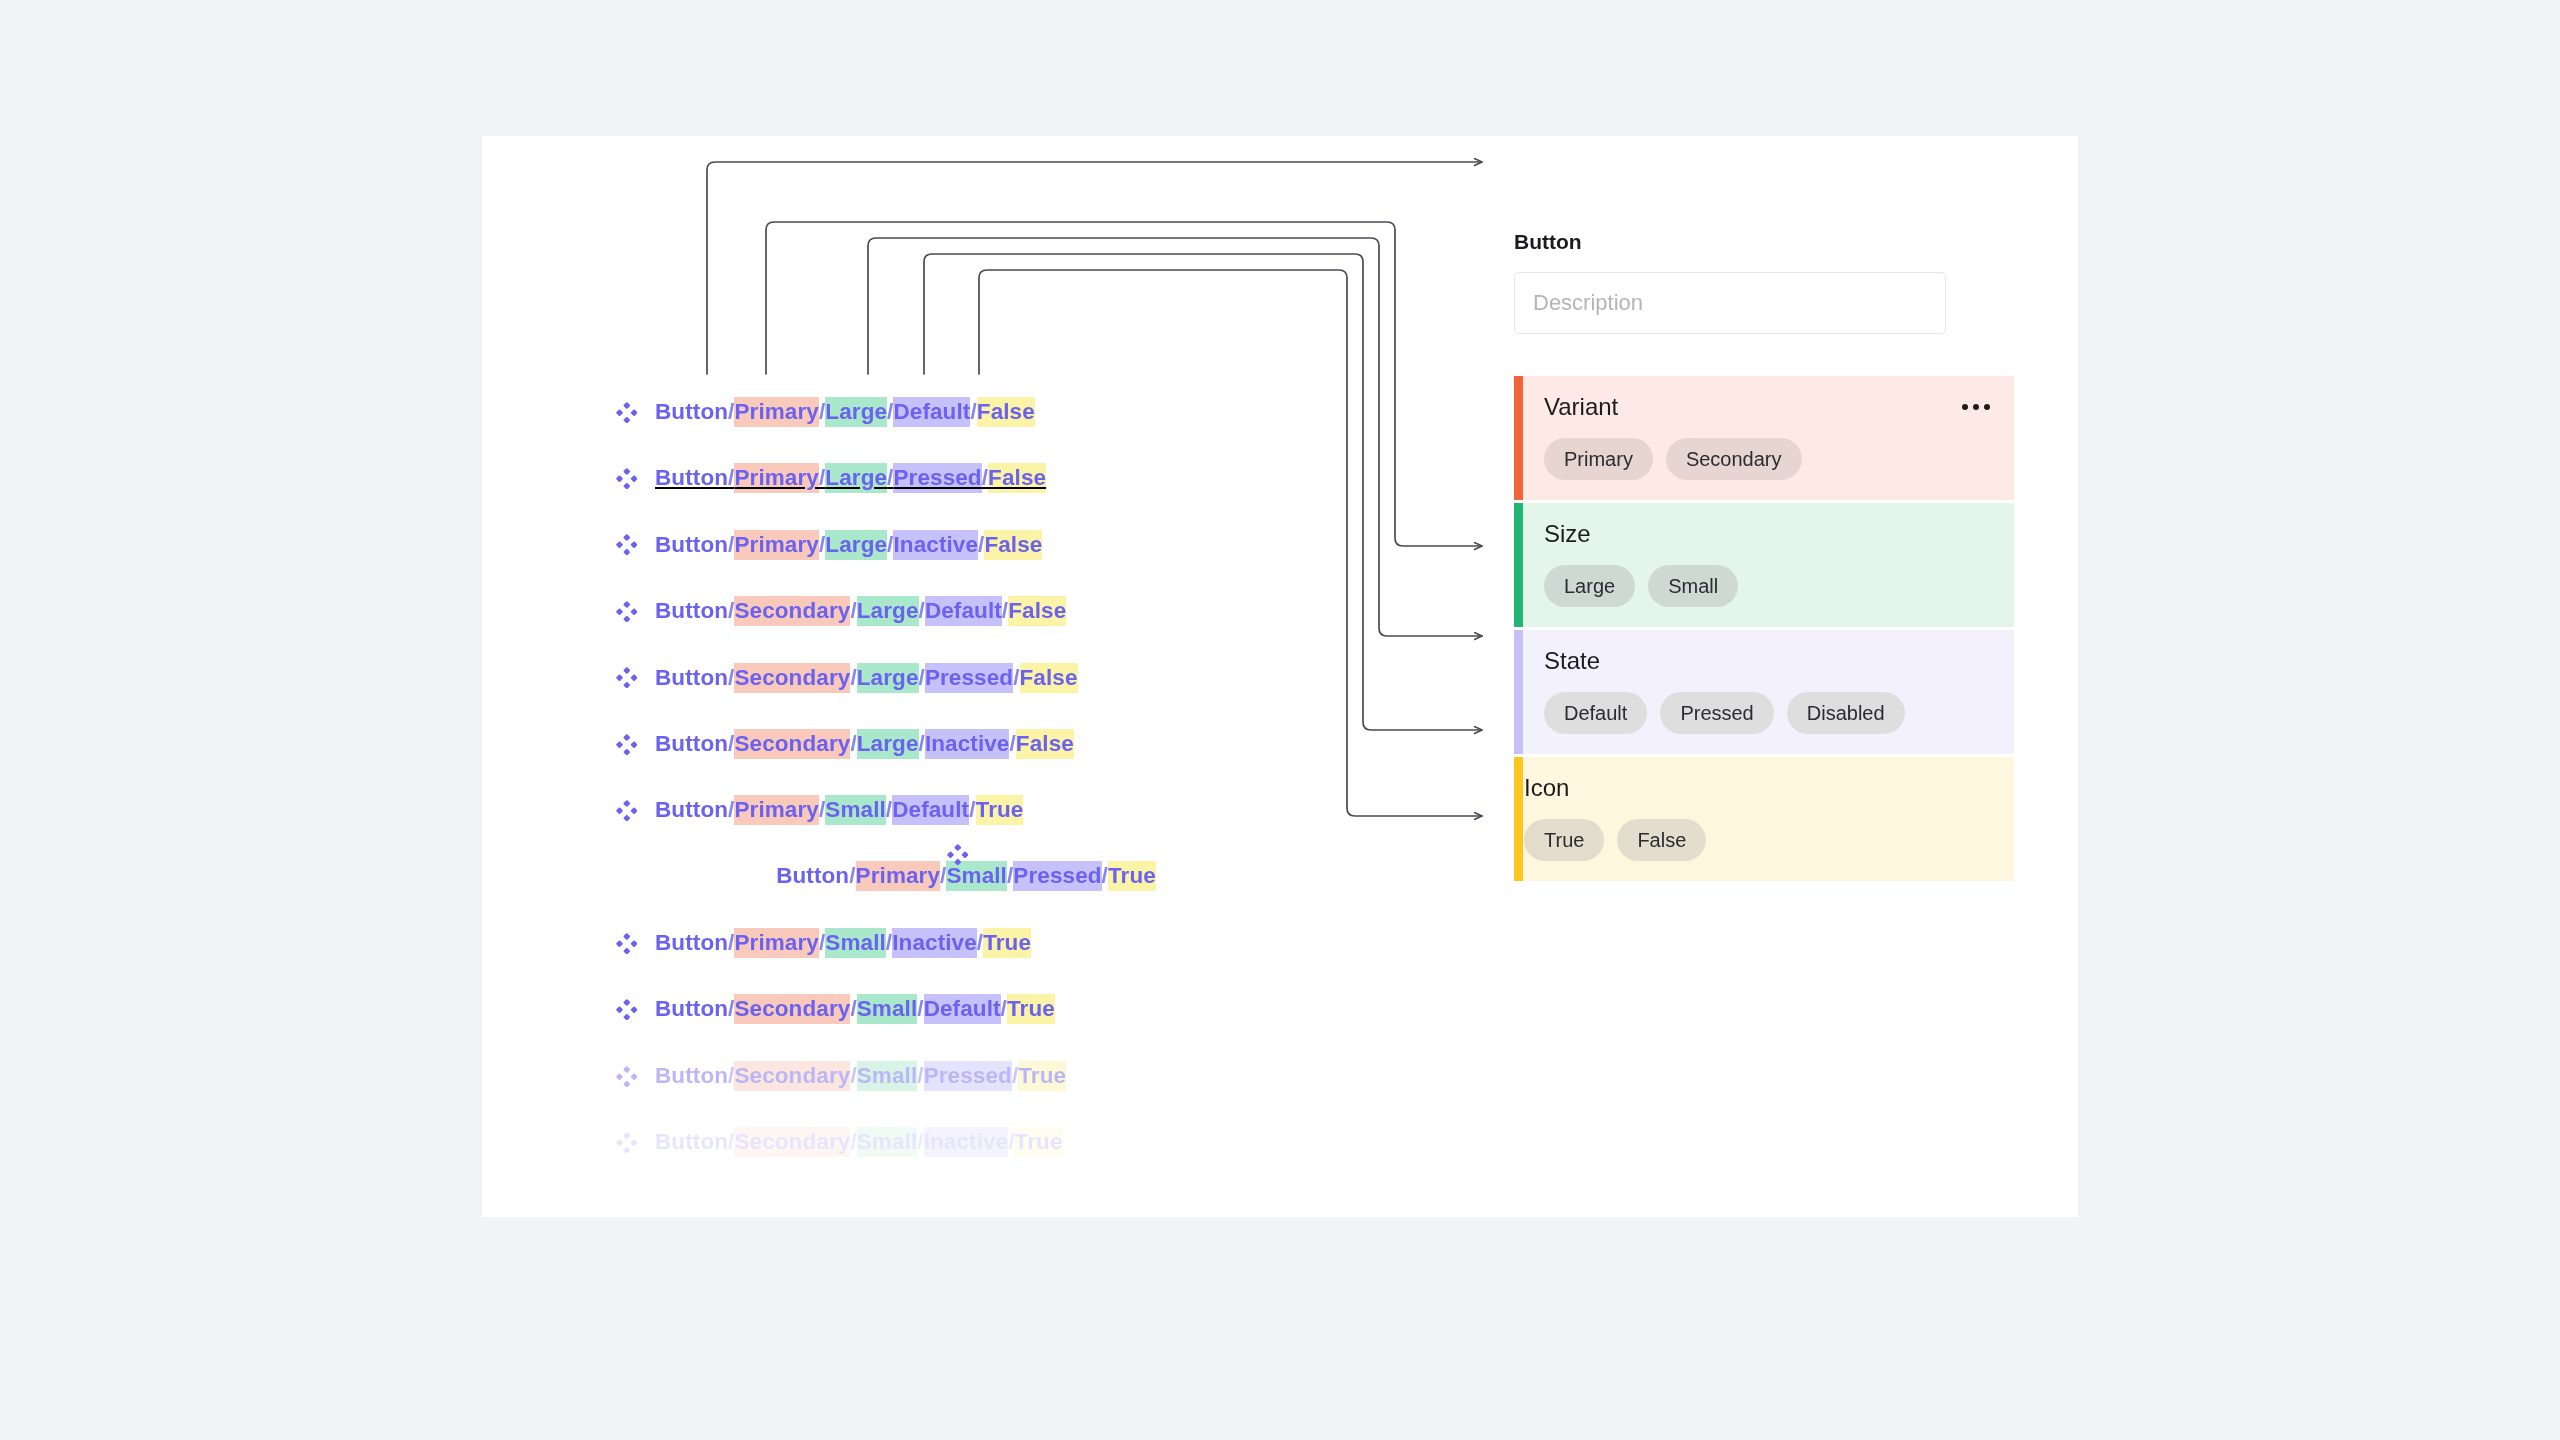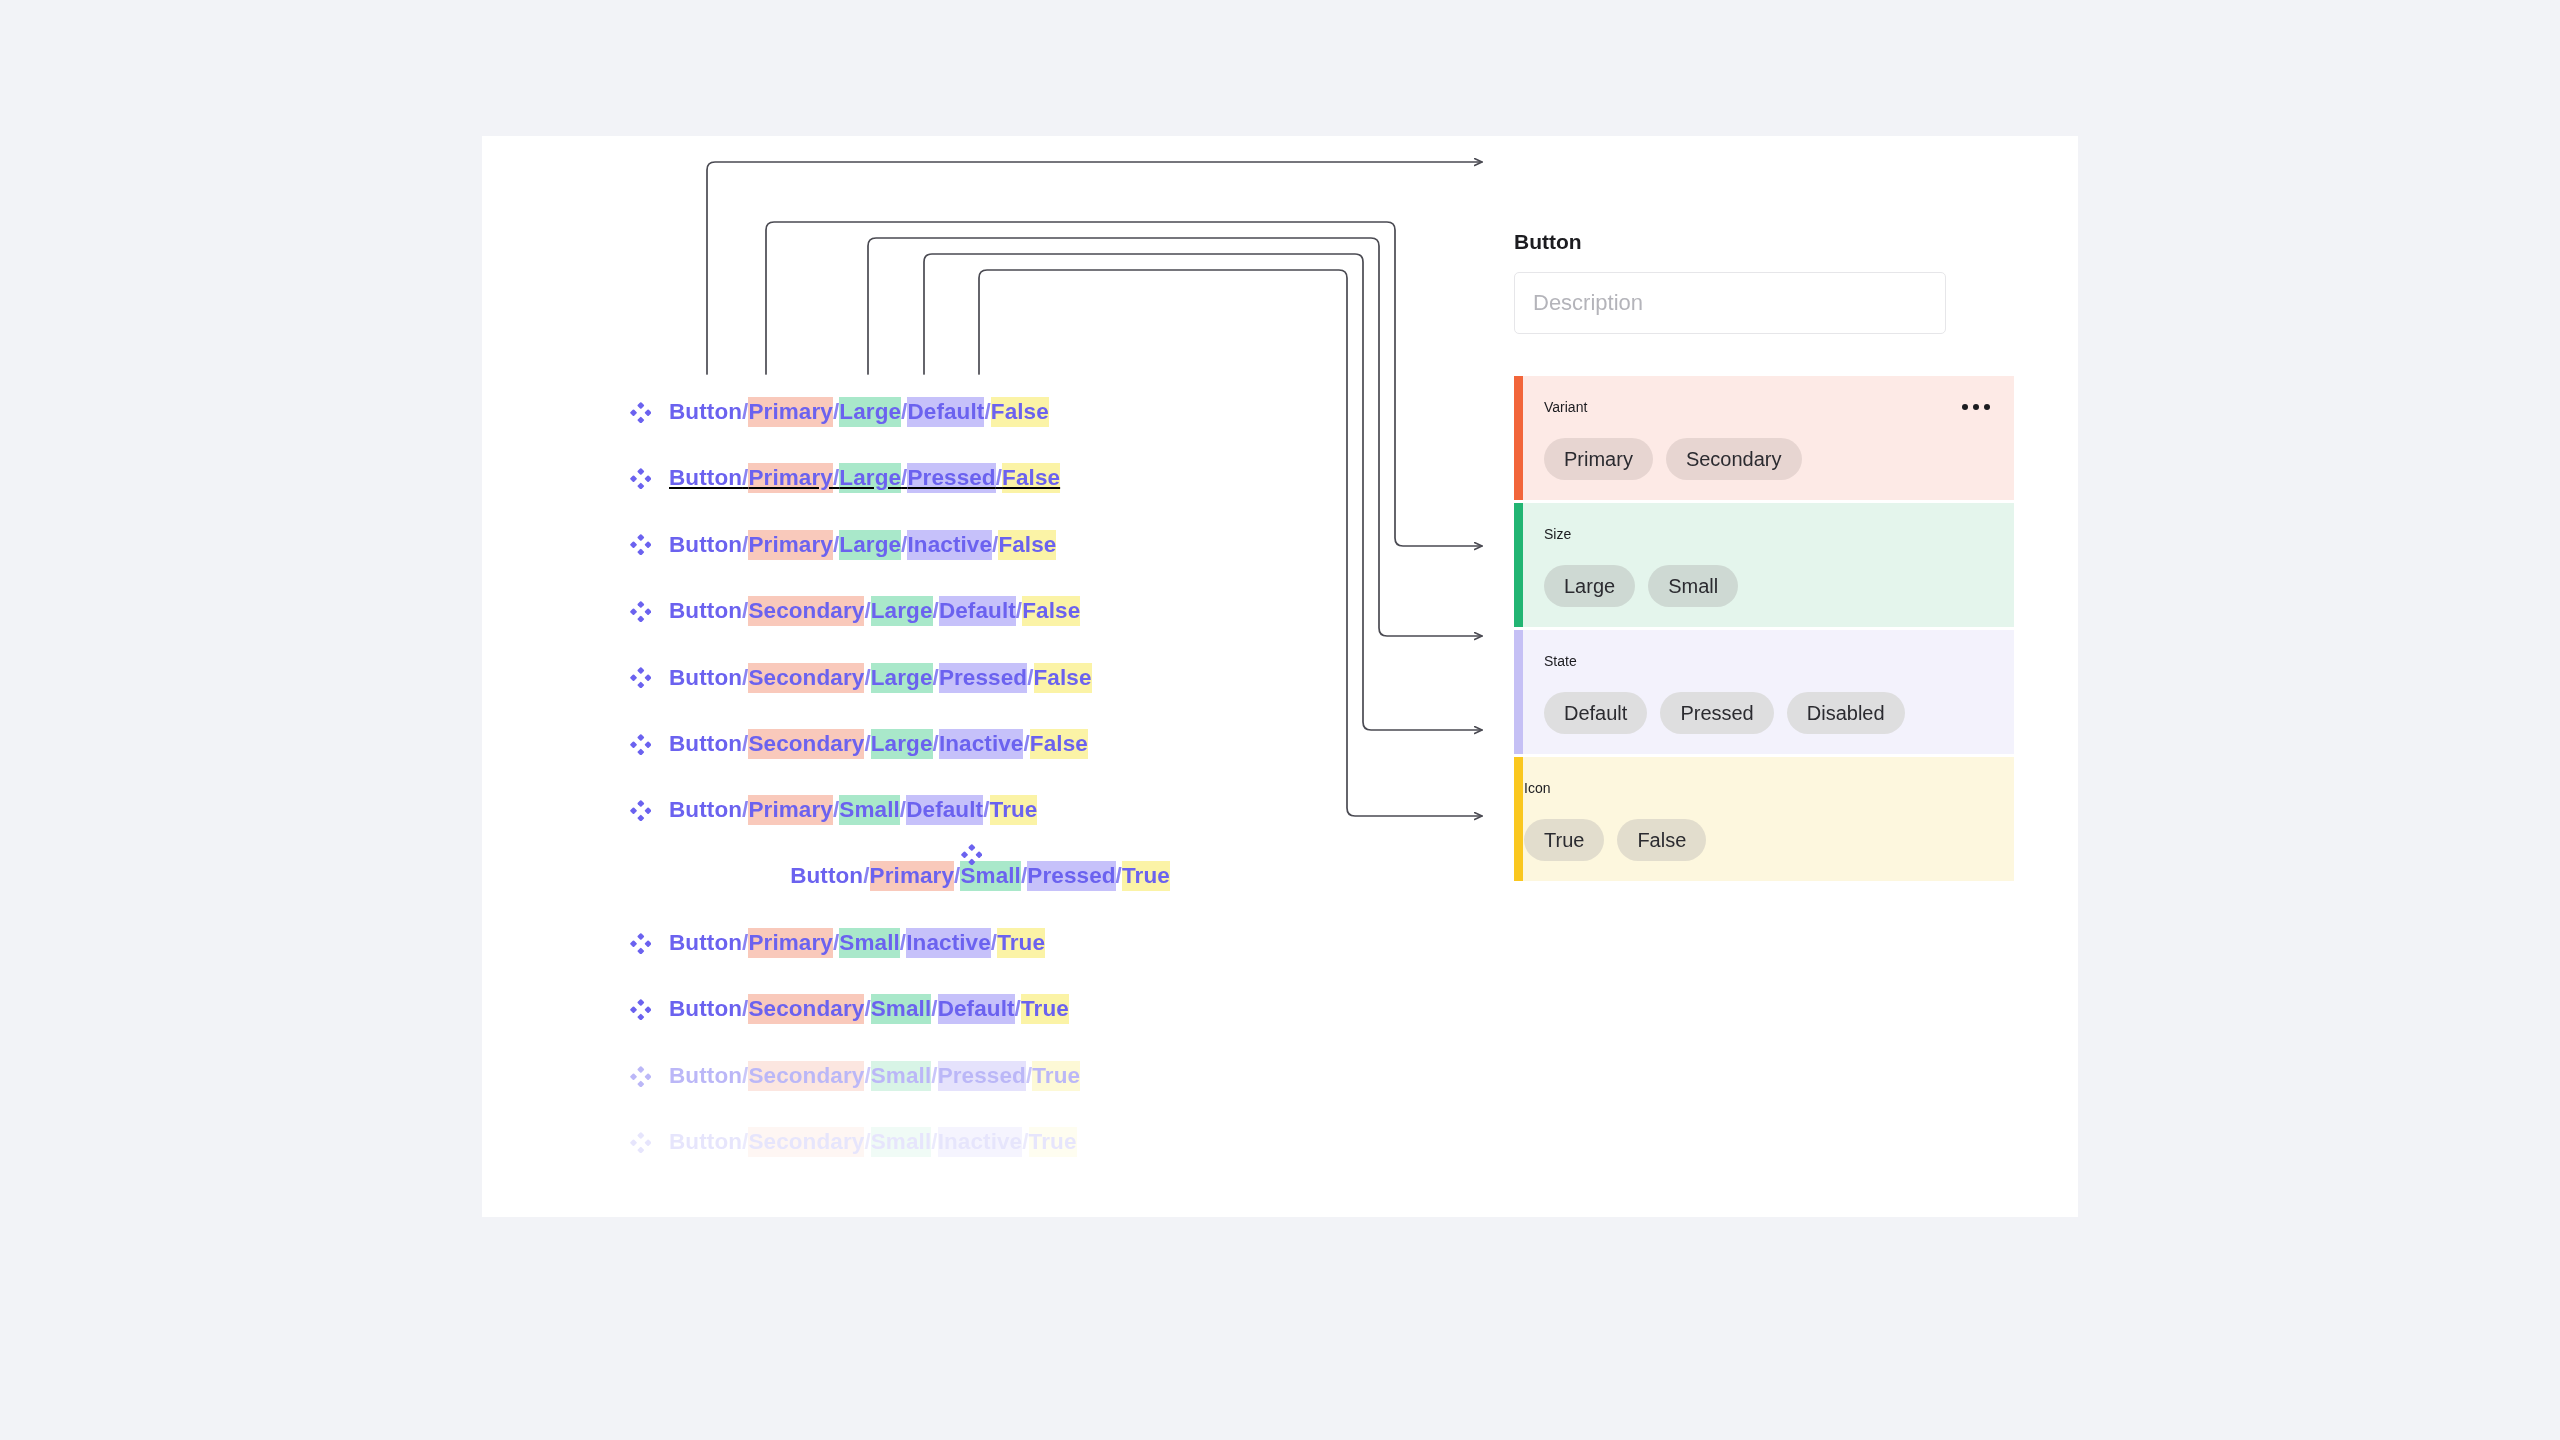--- a/index.html
+++ b/index.html
@@ -35,21 +35,21 @@
     left: 0;
     top: 0;
     width: 1596px;
     height: 1081px;
     pointer-events: none;
   }
 
   
   .layers {
     position: absolute;
-    left: 148px;
+    left: 134px;
     top: 243px;
     width: 700px;
   }
 
   .layer-row {
     display: flex;
     align-items: center;
     height: 66.4px;
     white-space: nowrap;
   }
@@ -132,21 +132,21 @@
 
   .prop-head {
     display: flex;
     align-items: center;
     justify-content: space-between;
     padding-right: 24px;
     height: 26px;
   }
 
   .prop-label {
-    font-size: 14px;
+    font-size: 24px;
     color: #1c1c20;
     line-height: 1;
   }
 
   .dots {
     display: flex;
     gap: 5px;
     align-items: center;
   }
   .dots i {

